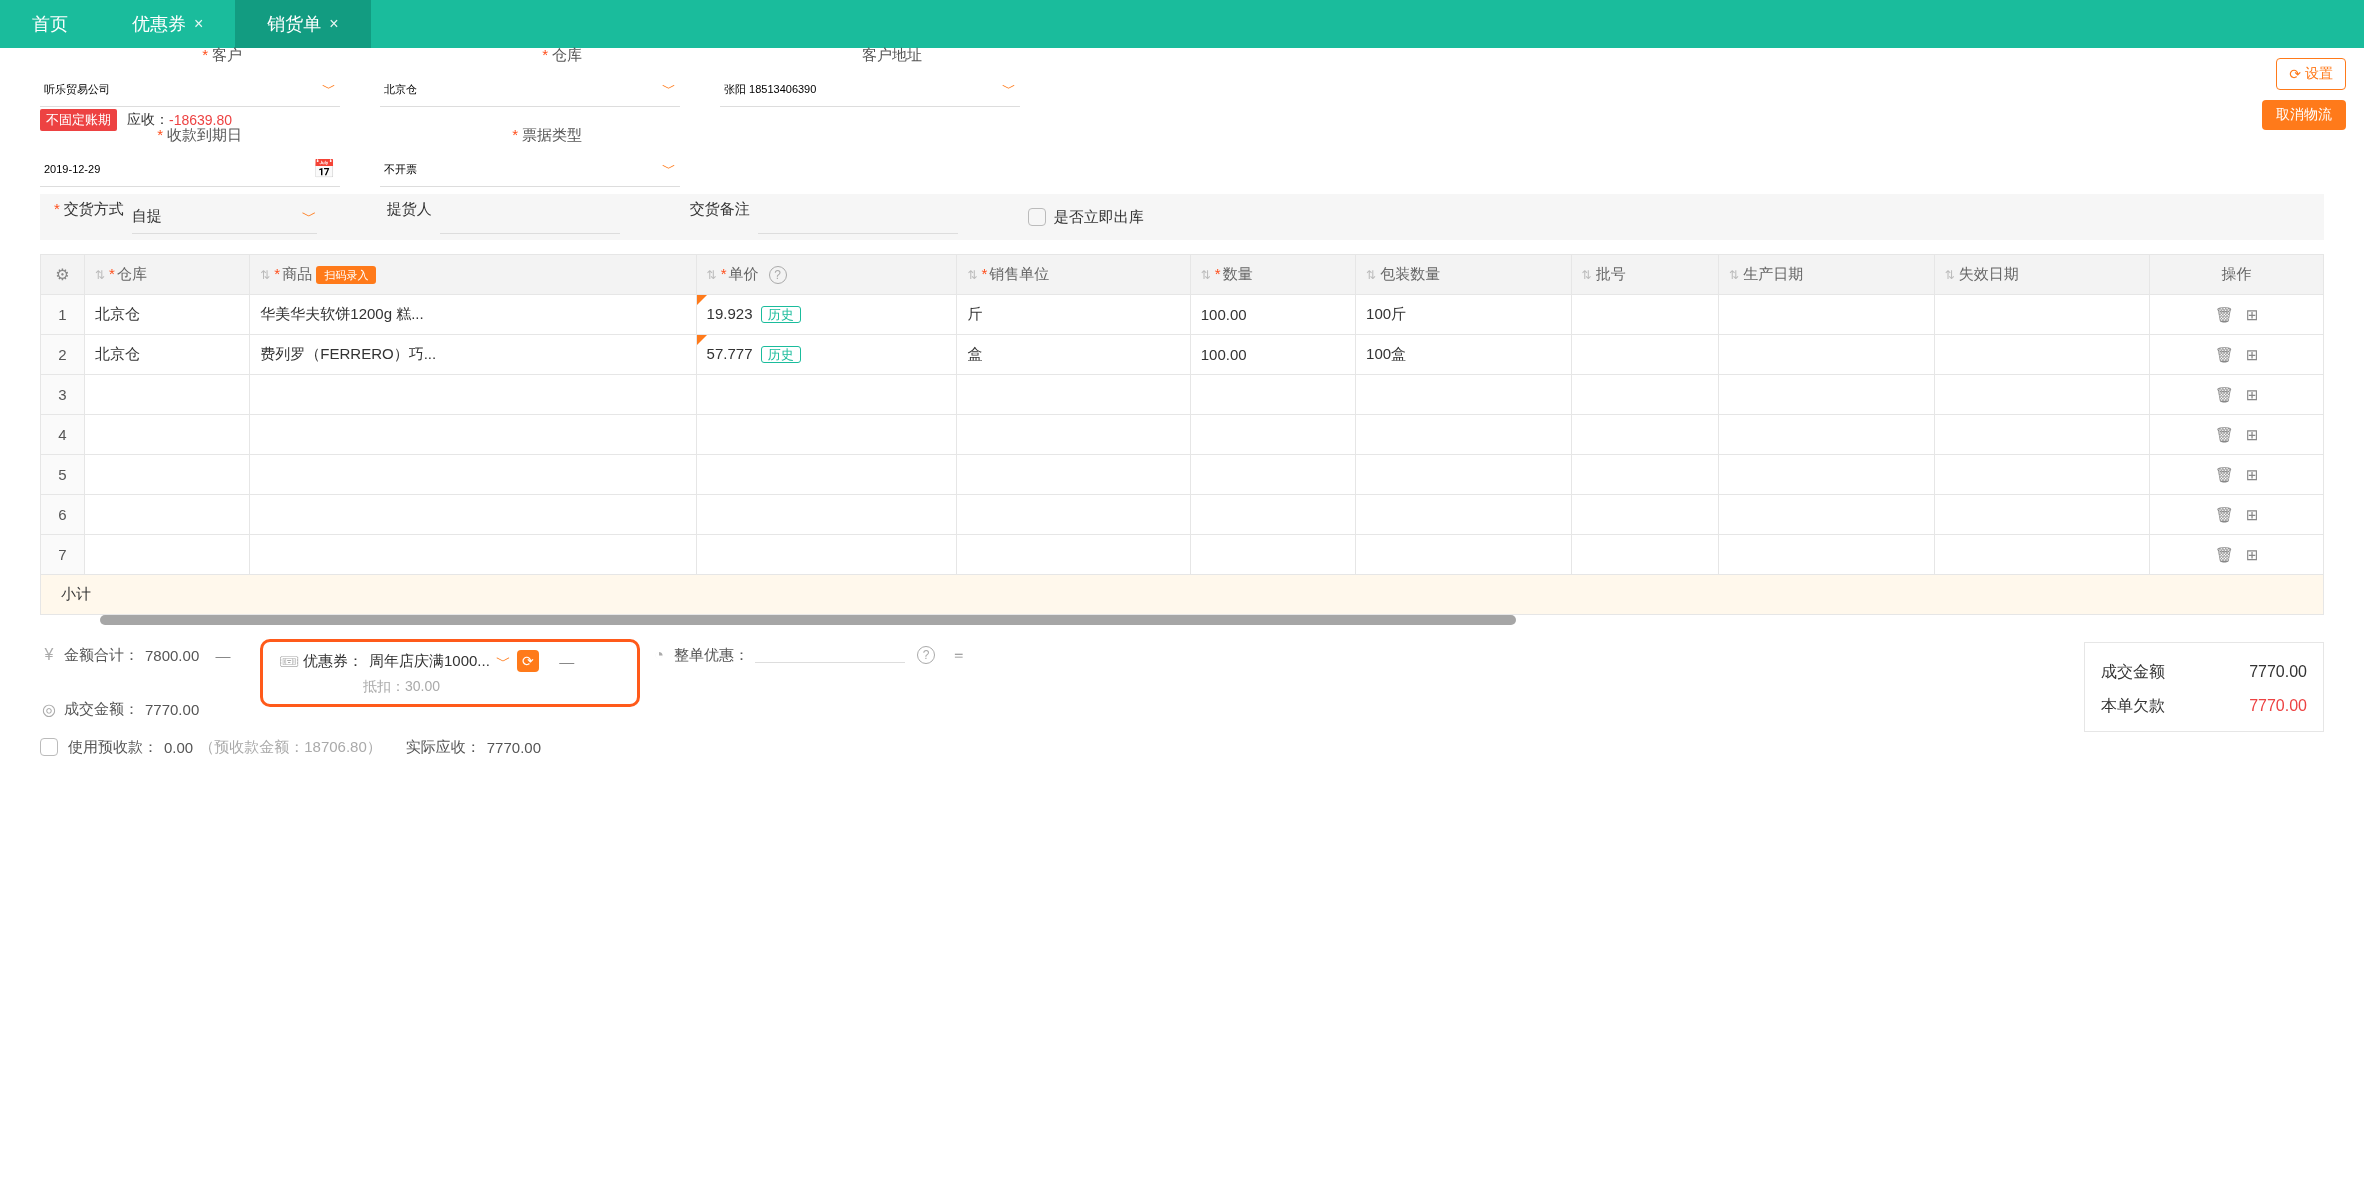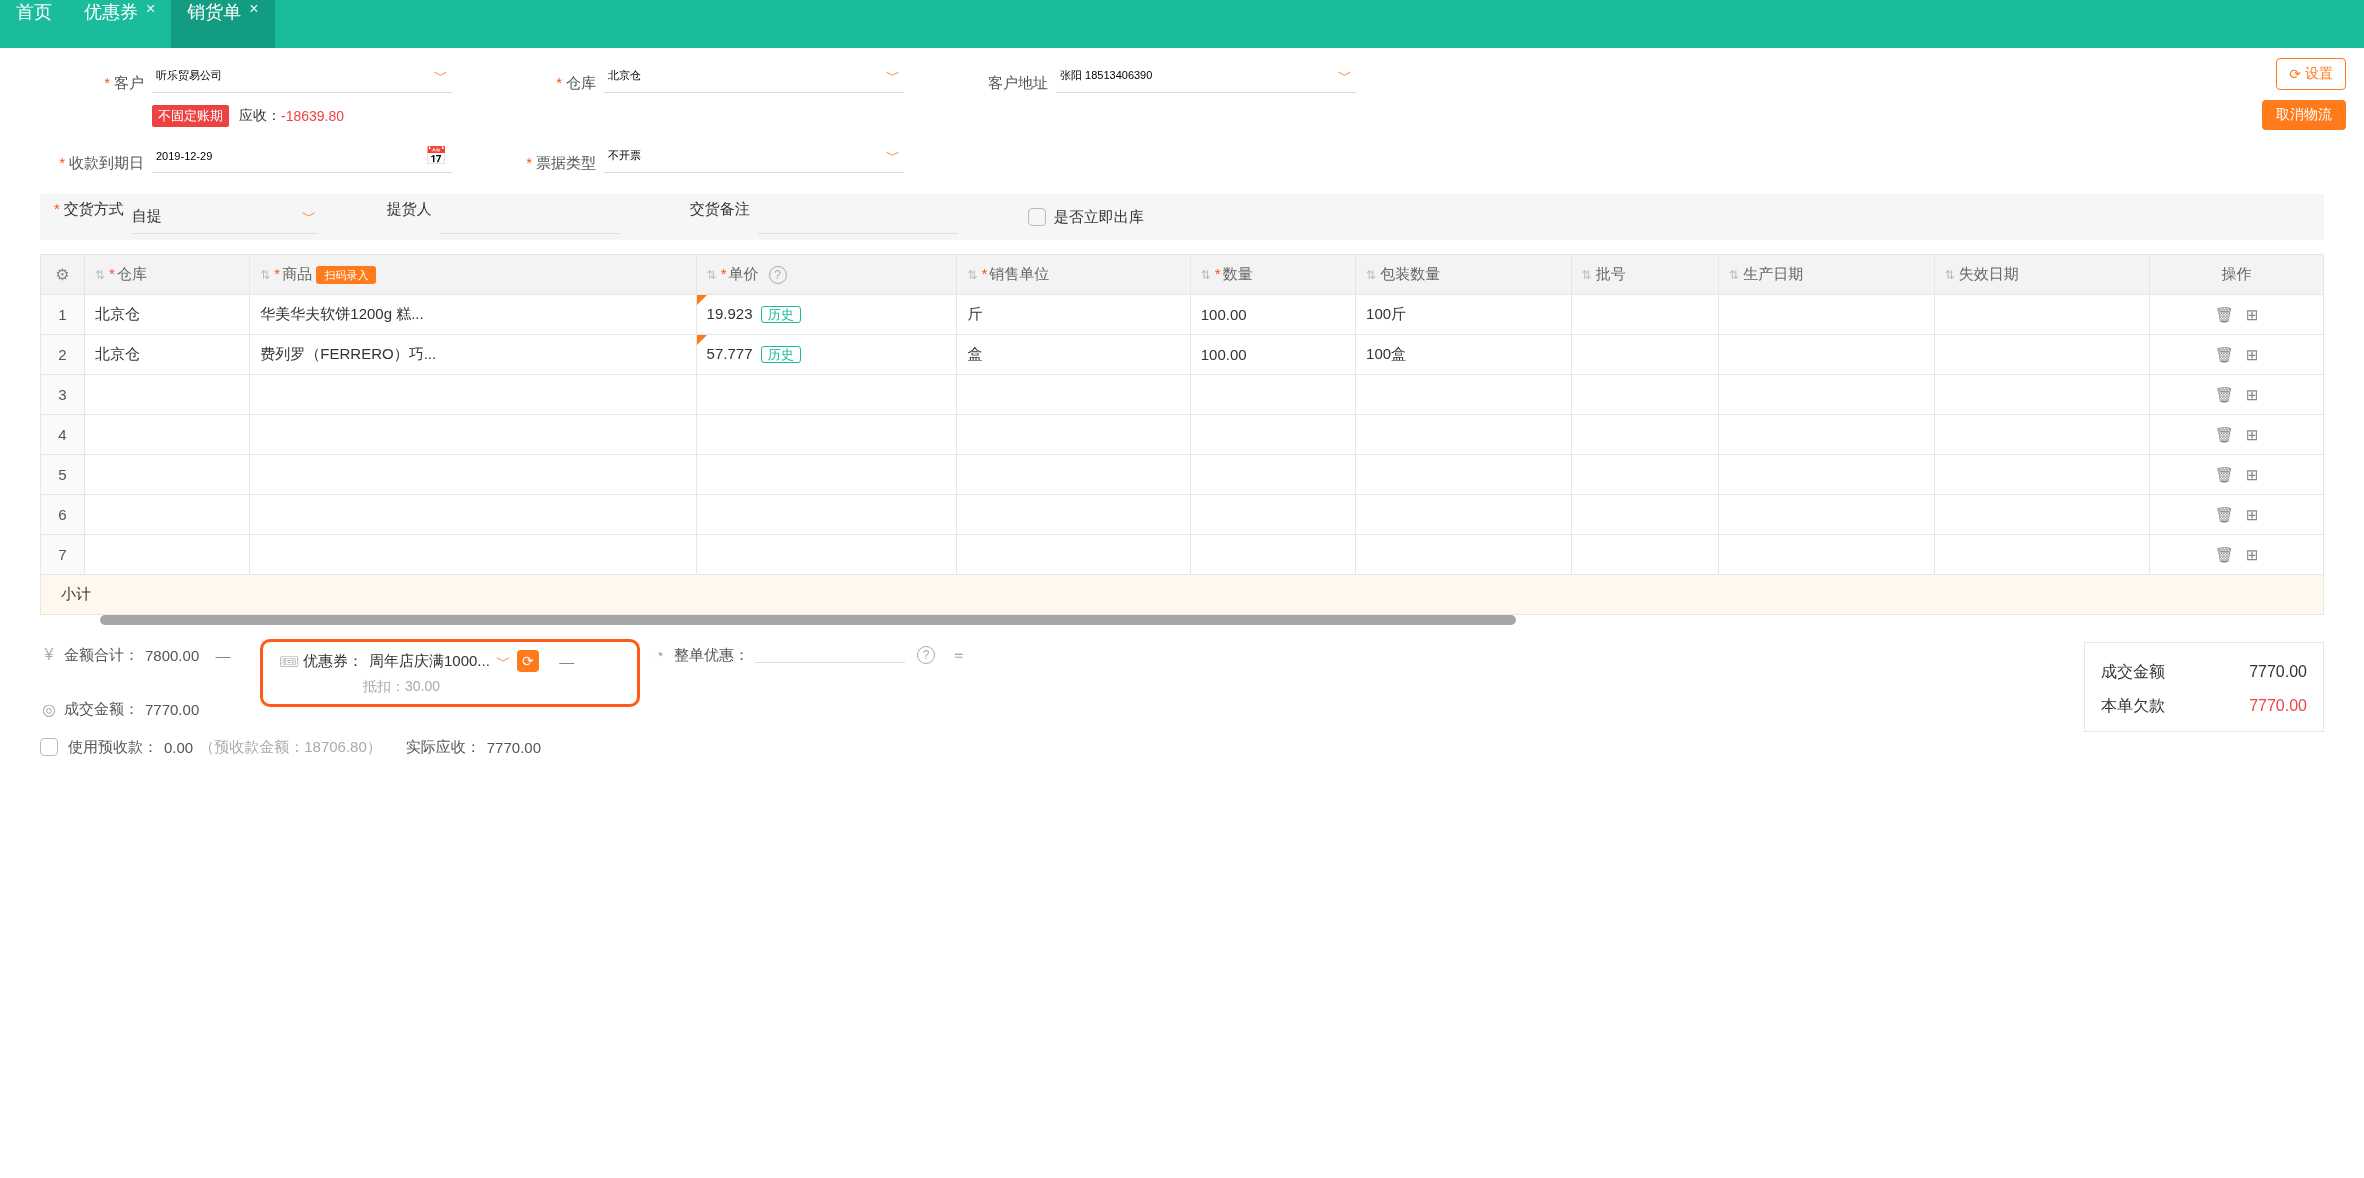--- a/index.html
+++ b/index.html
@@ -1,27 +1,27 @@
 <!DOCTYPE html>
 <html><head>
 <meta charset="utf-8">
 <style>
 * { box-sizing: border-box; margin: 0; padding: 0; font-family: "PingFang SC", "Microsoft YaHei", Arial, sans-serif; }
 body { background: #fff; font-size: 14px; color: #333; }
 
 
 .tabbar { display: flex; align-items: stretch; background: #1abc9c; height: 48px; }
-.tab { display: flex; padding: 0 16px; font-size: 18px; color: #fff; cursor: pointer; gap: 8px; }
+.tab { display: flex; align-items: center; padding: 0 32px; font-size: 18px; color: #fff; cursor: pointer; gap: 8px; }
 .tab.active { background: #129c81; }
 .tab .close { font-size: 16px; opacity: .9; }
 
 
 .form-area { padding: 8px 40px 0 40px; }
 .form-row { display: flex; align-items: center; gap: 40px; height: 40px; }
-.field { display: flex; align-items: flex-end; gap: 8px; }
+.field { display: flex; align-items: center; gap: 8px; flex-direction: column; }
 .label { width: 104px; text-align: right; color: #555; font-size: 15px; }
 .req::before { content: "*"; color: #ff4d1a; margin-right: 4px; }
 .ctrl { min-width: 300px; height: 34px; display: flex; align-items: center; border-bottom: 1px solid #ddd; padding: 0 4px; font-size: 15px; position: relative; }
 .ctrl input { border: none; outline: none; flex: 1; font-size: 11px; background: transparent; }
 .ctrl .chev { color: #ff7a1a; font-size: 14px; }
 .ctrl .cal { color: #ff7a1a; font-size: 18px; }
 .badge-red { background: #ed4242; color: #fff; padding: 2px 6px; border-radius: 2px; font-size: 13px; margin-right: 10px; }
 .neg { color: #ed4242; }
 
 

